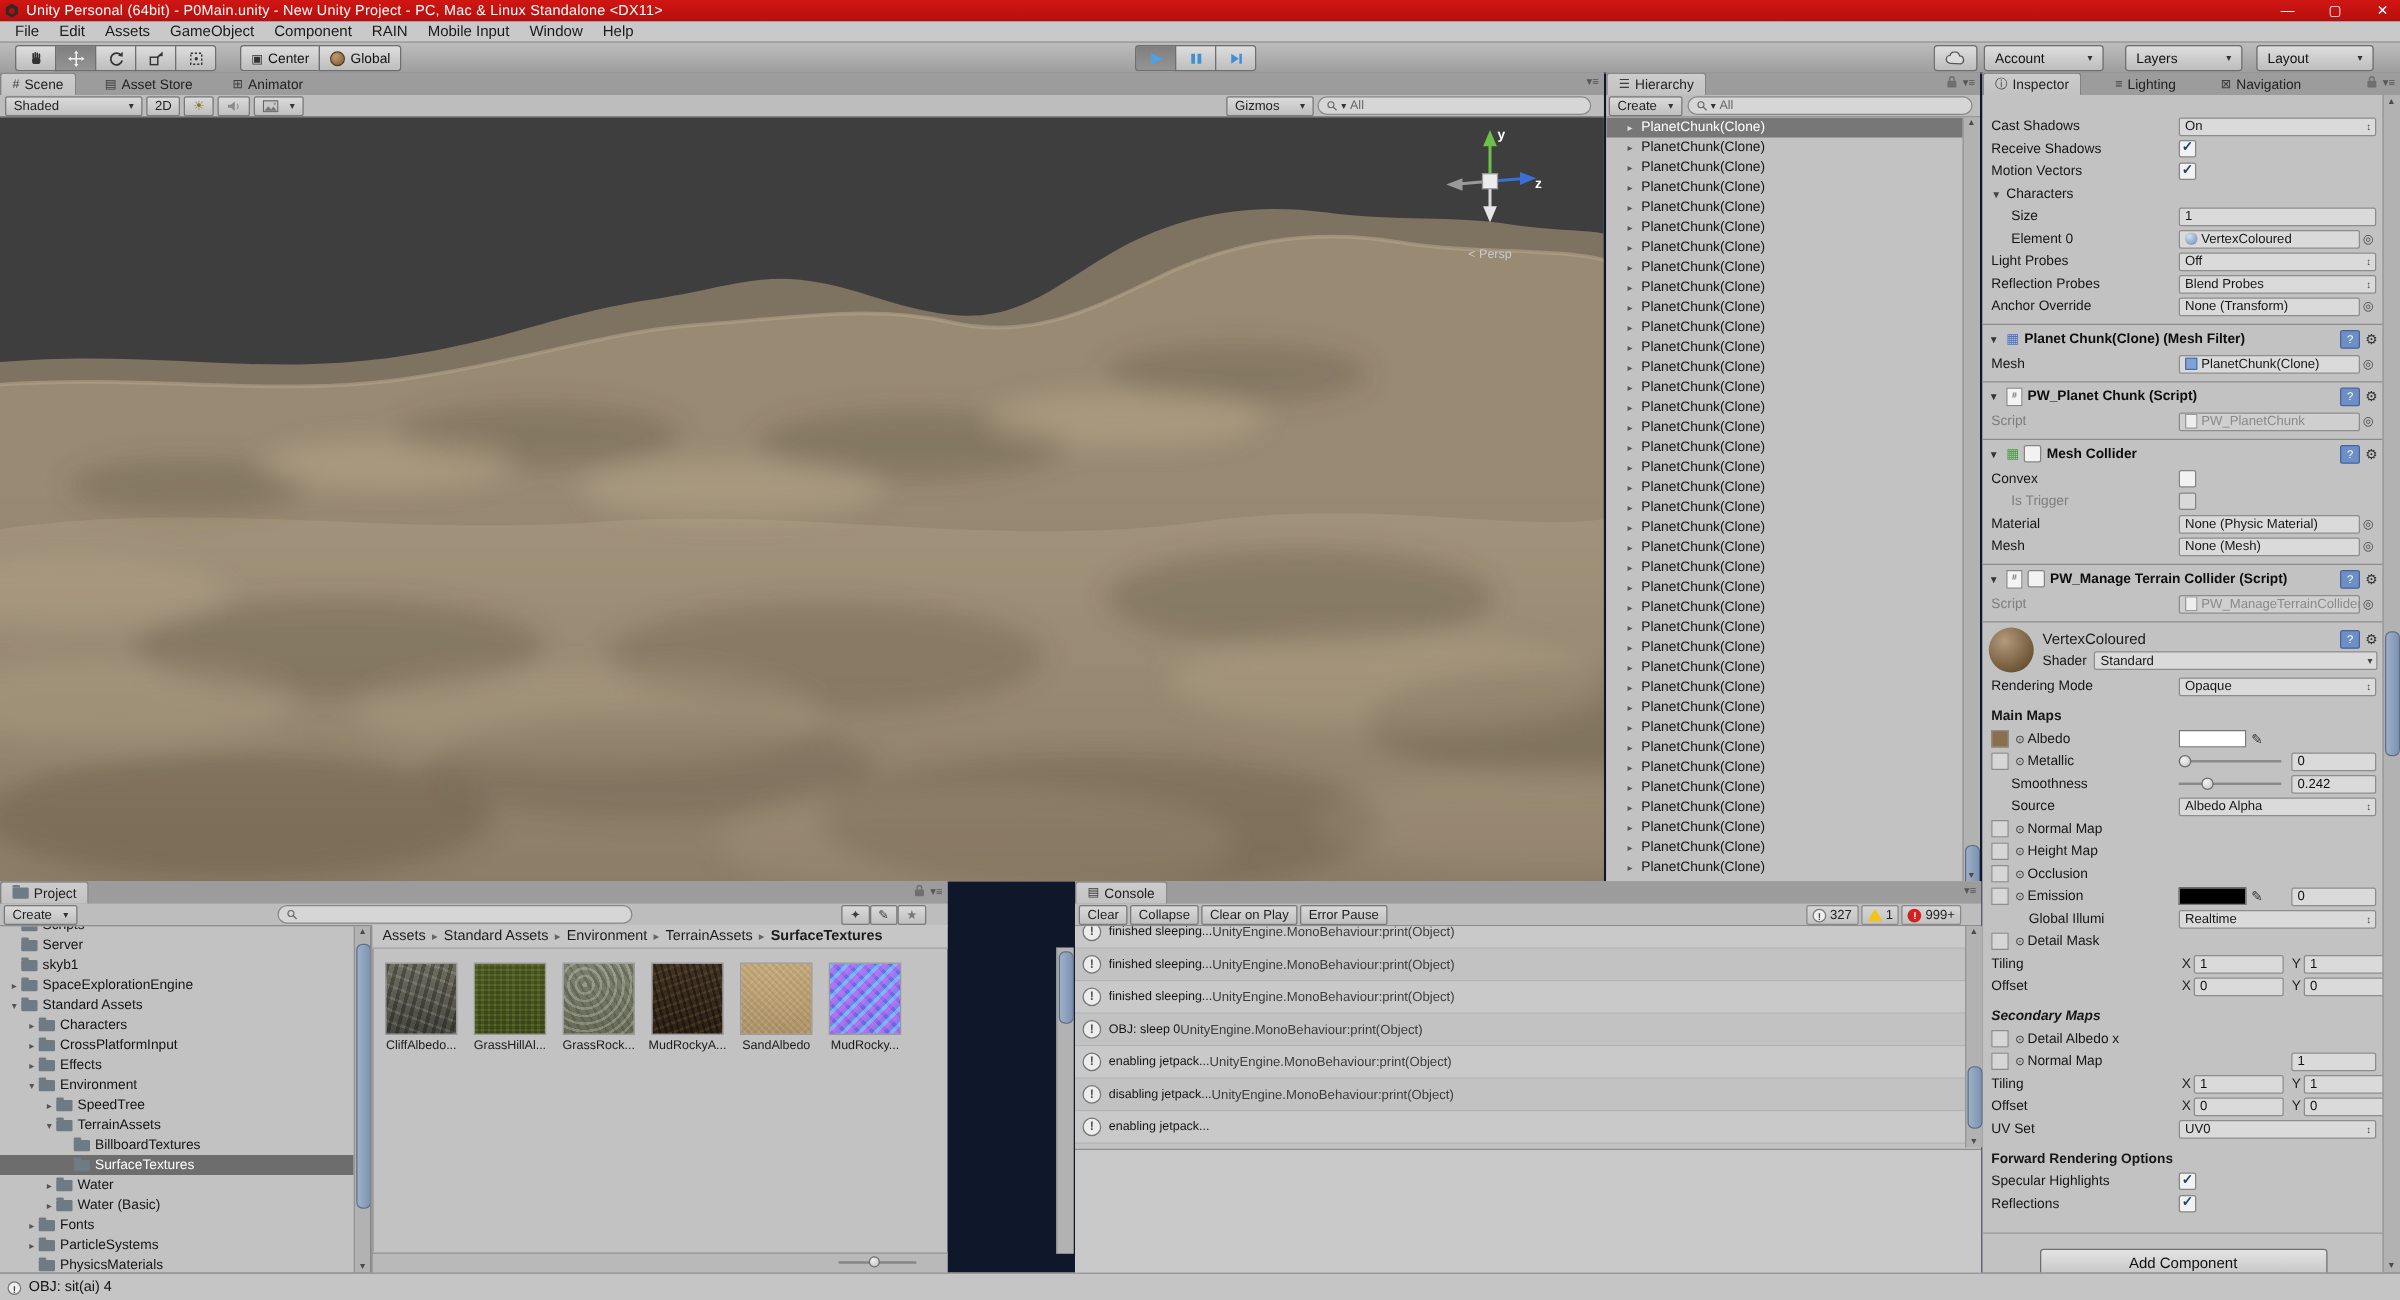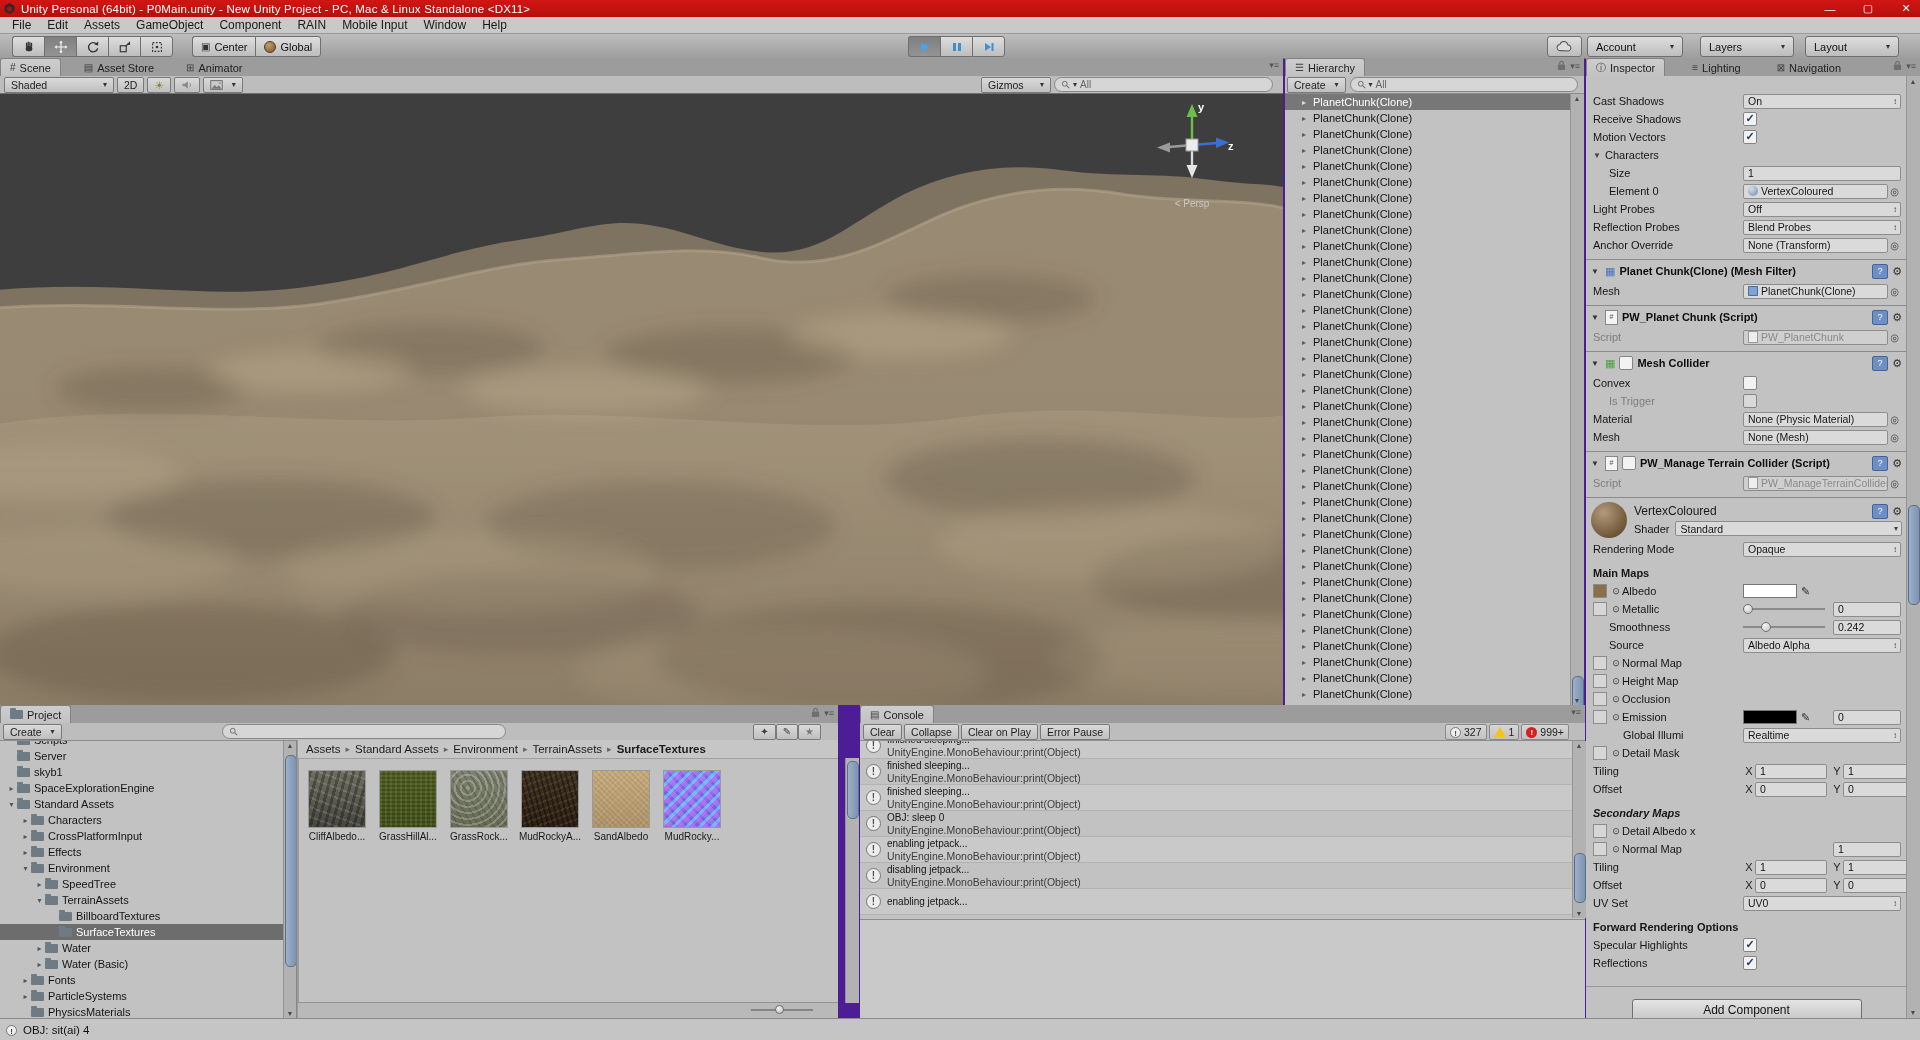--- a/index.html
+++ b/index.html
@@ -1,16 +1,16 @@
 <!DOCTYPE html>
 <html><head>
 <meta charset="utf-8">
 <style>
   html,body{margin:0;padding:0;background:#6f6f6f;}
-  #app{position:relative;width:1920px;height:1040px;overflow:hidden;background:#4c1d95;
+  #app{position:relative;width:1920px;height:1040px;overflow:hidden;background:#0f172a;
        font-family:"Liberation Sans",sans-serif;font-size:11px;color:#111;
        -webkit-font-smoothing:antialiased;}
   .abs{position:absolute;}
 
   
   #titlebar{left:0;top:0;width:1920px;height:17px;background:linear-gradient(#d01613,#b60f0d);
             display:flex;align-items:center;color:#fff;}
   #titlebar .ulogo{width:13px;height:13px;margin:0 5px 0 3px;}
   #titlebar .ttext{font-size:11.5px;letter-spacing:.2px;}
   #winbtns{position:absolute;right:6px;top:0;height:17px;display:flex;align-items:center;gap:22px;}
@@ -131,21 +131,21 @@
   .mhright{flex:1;}
   .mtitle-row{display:flex;align-items:center;gap:4px;height:18px;}
   .mtitle{flex:1;font-size:12px;color:#1a1a1a;}
   .shader-row{display:flex;align-items:center;gap:6px;height:17px;}
   .shader-lab{font-size:11px;color:#161616;}
   #addc-wrap{display:flex;justify-content:center;margin-top:14px;border-top:1px solid #999;padding-top:12px;}
   #addc{width:230px;height:22px;background:linear-gradient(#e4e4e4,#c6c6c6);border:1px solid #707070;
         border-radius:3px;font-size:12px;color:#111;display:flex;align-items:center;justify-content:center;}
 
   
-  #project-panel{left:0;top:705px;width:838px;height:313px;}
+  #project-panel{left:0;top:705px;width:758px;height:313px;}
   #proj-toolrow{position:absolute;left:0;top:18px;right:0;height:17px;background:#bdbdbd;border-bottom:1px solid #8d8d8d;
                 display:flex;align-items:center;padding:0 3px;}
   #proj-tree{position:absolute;left:0;top:36px;width:283px;bottom:0;overflow:hidden;background:#c2c2c2;}
   #proj-tree-inner{position:relative;top:-9px;}
   .trow{height:16px;display:flex;align-items:center;font-size:11px;color:#141414;}
   .trow .tarrow{width:11px;text-align:center;color:#555;font-size:8px;flex:none;}
   .folder{width:13px;height:9px;background:#6e7b85;border-radius:1px;position:relative;flex:none;margin-right:4px;}
   .folder::before{content:"";position:absolute;left:0;top:-2px;width:6px;height:2px;background:#6e7b85;border-radius:1px 1px 0 0;}
   .trow.sel{background:#6d6d6d;color:#fff;}
   .trow.sel .tarrow{color:#ddd;}
@@ -191,21 +191,21 @@
             border-bottom:10px solid #f3c318;position:relative;}
   .err-dot{width:11px;height:11px;border-radius:50%;background:#d42020;color:#fff;font-size:8px;font-weight:bold;
            text-align:center;line-height:11px;}
   #con-list{position:absolute;left:0;top:36px;right:13px;height:177px;overflow:hidden;background:#c2c2c2;}
   #con-list-inner{position:relative;top:-8px;}
   .crow{height:26px;display:flex;align-items:center;gap:6px;padding:0 6px;border-bottom:1px solid #b3b3b3;box-sizing:border-box;}
   .crow.odd{background:#c9c9c9;}
   .crow.even{background:#c2c2c2;}
   .cicon{width:15px;height:15px;border-radius:50%;background:#ededed;border:1px solid #767676;color:#555;
          font-size:10px;font-weight:bold;text-align:center;line-height:14px;flex:none;box-sizing:border-box;}
-  .clines{display:flex;flex-direction:column;justify-content:center;line-height:12px;}
+  .clines{display:flex;justify-content:center;line-height:12px;}
   .cl1{font-size:10px;color:#151515;}
   .cl2{font-size:10.5px;color:#3c3c3c;}
   #con-track{left:712px;top:36px;height:177px;}
   #con-detail{position:absolute;left:0;top:214px;right:0;bottom:0;background:#c9c9c9;border-top:1px solid #8c8c8c;}
 
   
   #statusbar{left:0;top:1018px;width:1920px;height:22px;background:#c5c5c5;border-top:1px solid #8a8a8a;
              display:flex;align-items:center;gap:6px;padding-left:6px;}
   #statusbar .stext{font-size:11.5px;color:#111;}
 </style>

